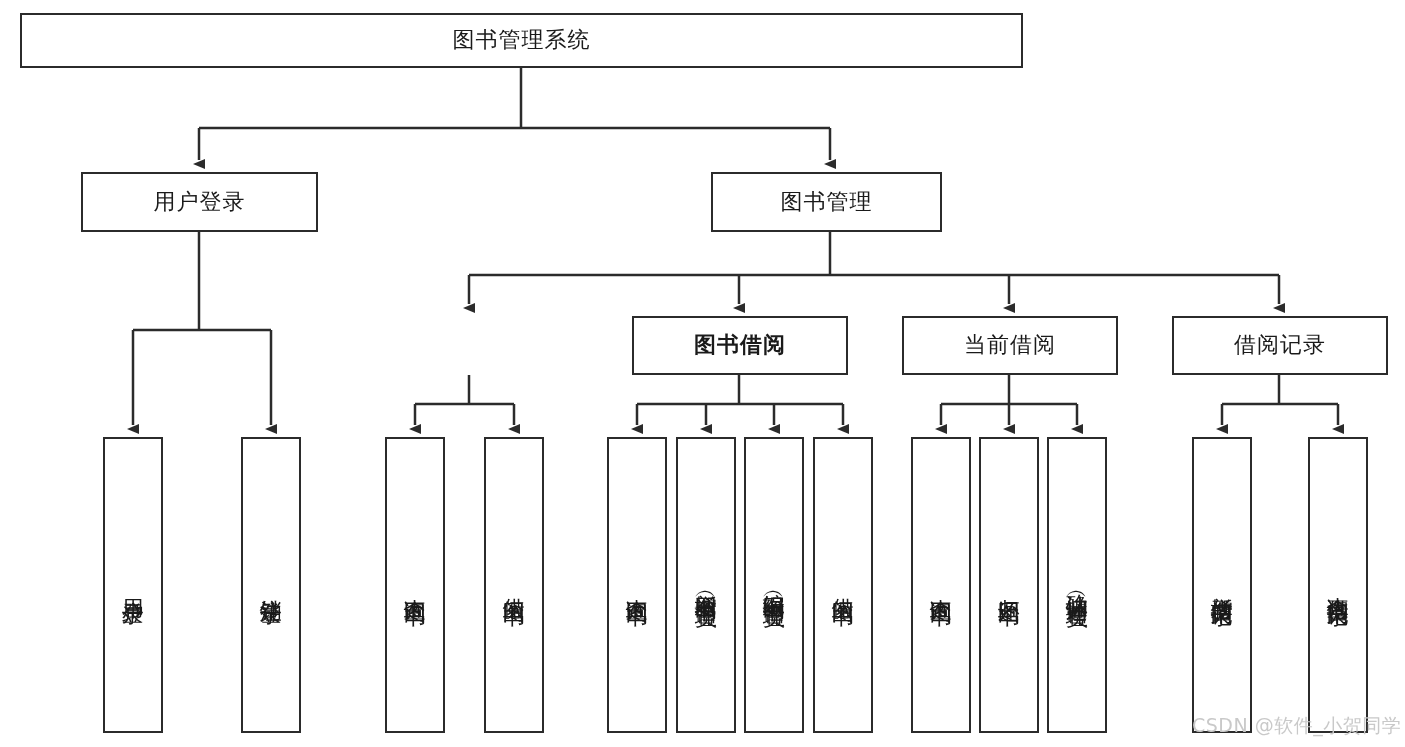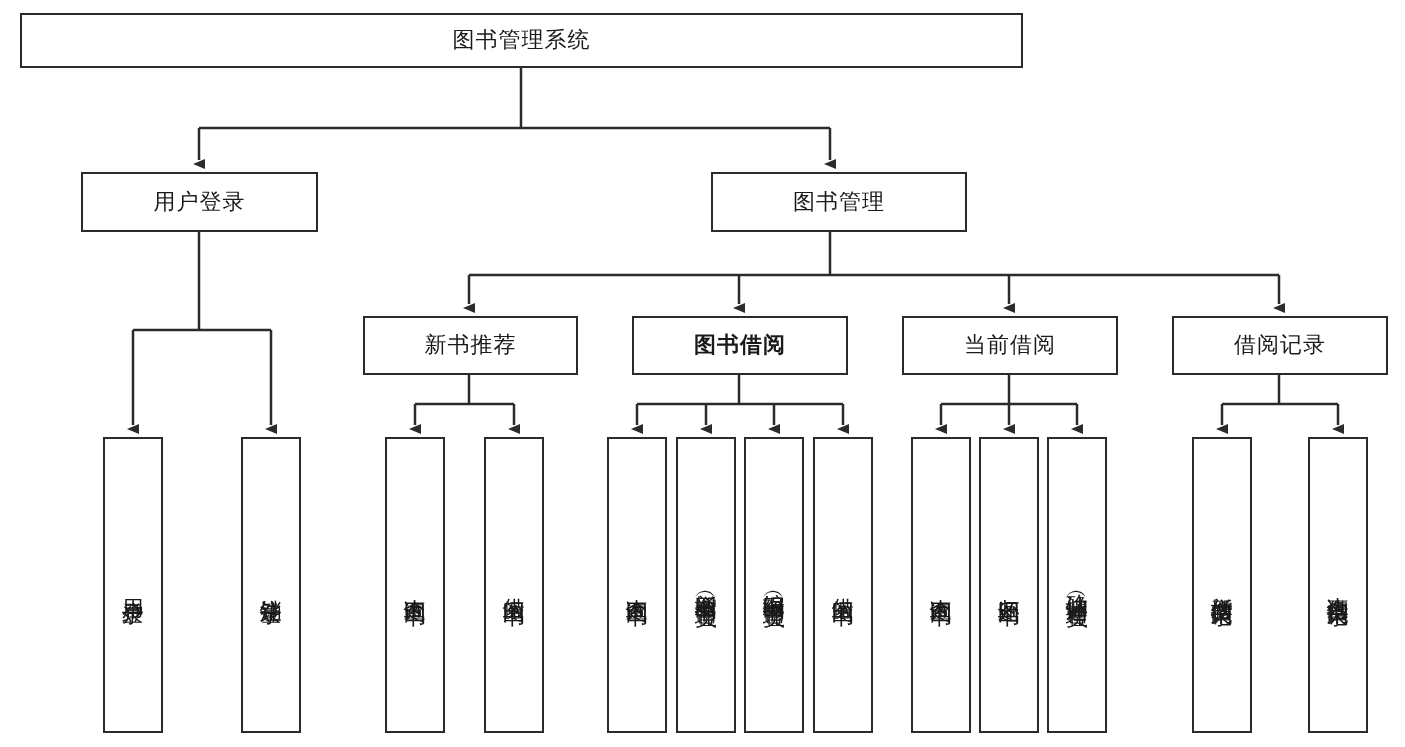--- a/index.html
+++ b/index.html
@@ -121,23 +121,22 @@
       <path d="M 1279,375 L 1279,404"></path>
       <path d="M 1222,404 L 1338,404"></path>
       <path d="M 1222,404 L 1222,425" marker-end="url(#arrowhead)"></path>
       <path d="M 1338,404 L 1338,425" marker-end="url(#arrowhead)"></path>
     </g>
   </svg>
 
   <div class="node-box node-horizontal" style="left:20px; top:13px; width:1003px; height:55px;">图书管理系统</div>
 
   <div class="node-box node-horizontal" style="left:81px; top:172px; width:237px; height:60px;">用户登录</div>
-  <div class="node-box node-horizontal" style="left:711px; top:172px; width:256px; height:60px;">图书管理</div>
+  <div class="node-box node-horizontal" style="left:711px; top:172px; width:231px; height:60px;">图书管理</div>
 
-  <div class="node-box node-horizontal" style="left:363px; top:316px; width:215px; height:59px;">新书推荐</div>
   <div class="node-box node-horizontal" style="left:632px; top:316px; width:216px; height:59px;font-weight:bold;">图书借阅</div>
   <div class="node-box node-horizontal" style="left:1172px; top:316px; width:216px; height:59px;">借阅记录</div>
   <div class="node-box node-horizontal" style="left:902px; top:316px; width:216px; height:59px;">当前借阅</div>
 
   <div class="node-box node-vertical" style="left:103px; top:437px; width:60px; height:296px;">
     <span class="vtext">用户登录</span>
   </div>
   <div class="node-box node-vertical" style="left:241px; top:437px; width:60px; height:296px;">
     <span class="vtext">注销登录</span>
   </div>
@@ -172,14 +171,15 @@
     <span class="vtext">确认归还（管理员）</span>
   </div>
 
   <div class="node-box node-vertical" style="left:1192px; top:437px; width:60px; height:296px;">
     <span class="vtext">新增借阅记录</span>
   </div>
   <div class="node-box node-vertical" style="left:1308px; top:437px; width:60px; height:296px;">
     <span class="vtext">查询借阅记录</span>
   </div>
 
+  <div class="watermark" style="left:1192px; top:713px;">CSDN @软件_小贺同学</div>
 
 </div>
 
 </body></html>

